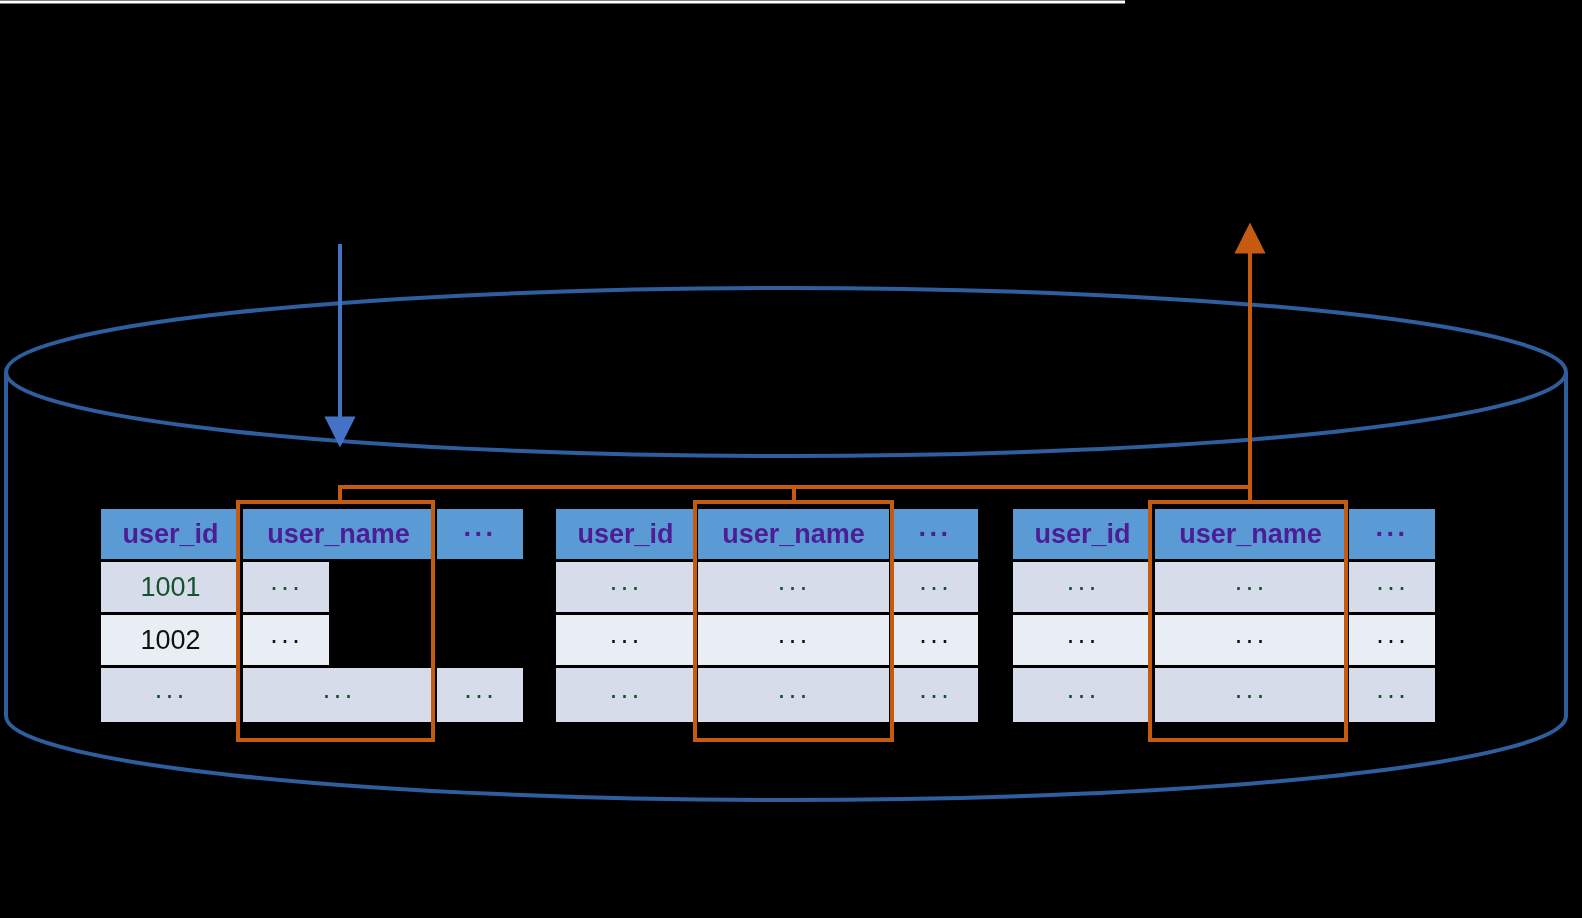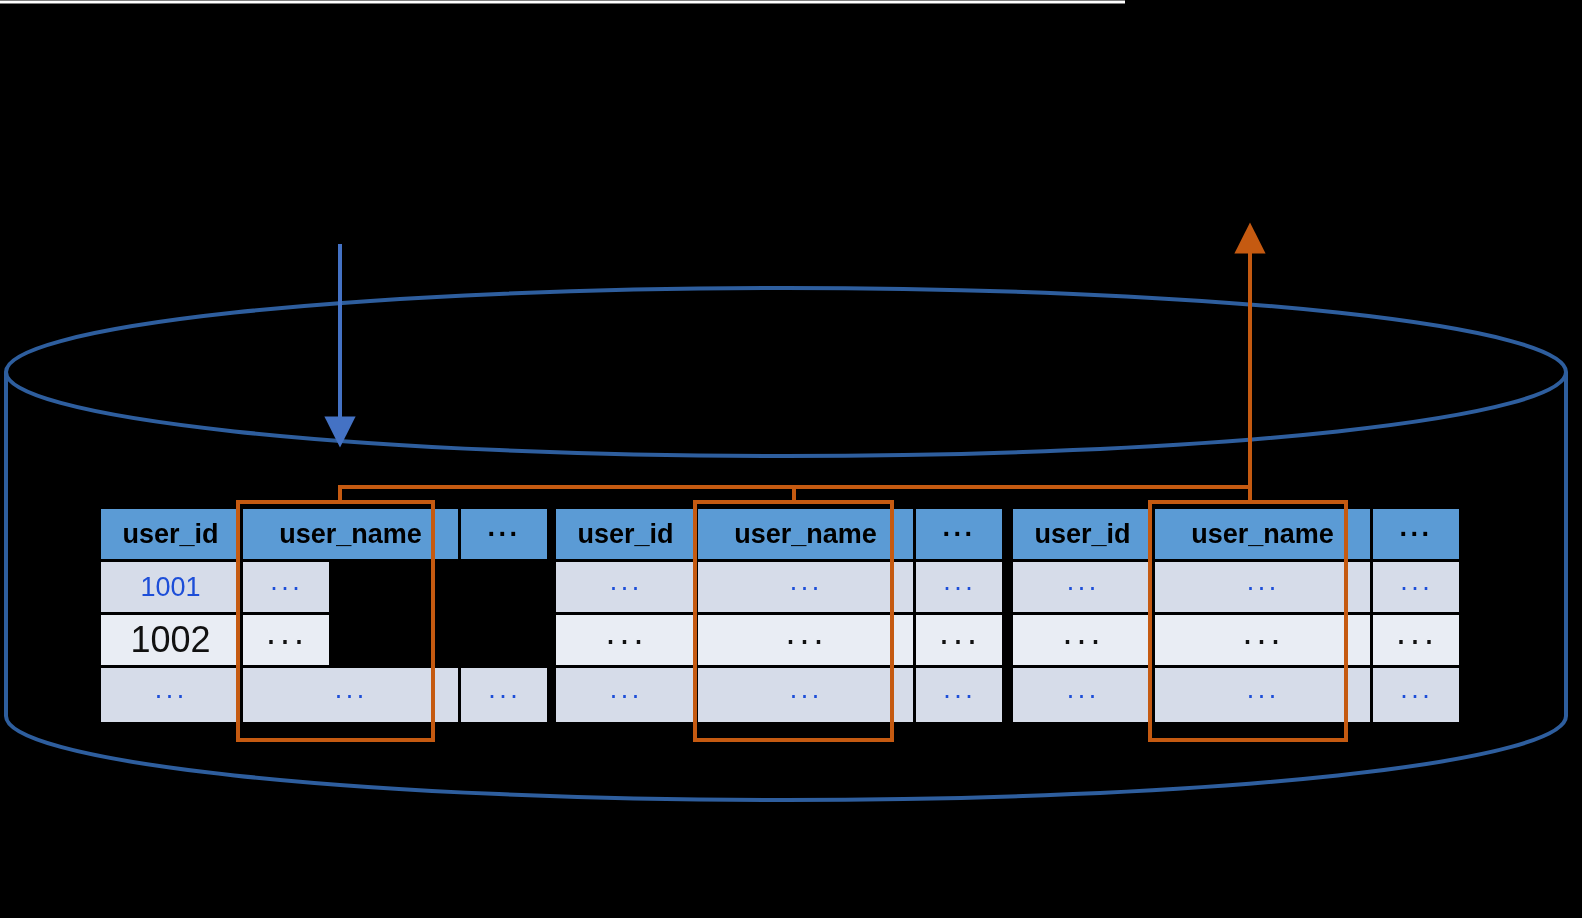--- a/index.html
+++ b/index.html
@@ -36,40 +36,40 @@
     gap: 3px;
   }
   .tbl .cell {
     display: flex;
     align-items: center;
     justify-content: center;
     box-sizing: border-box;
   }
   .hdr .cell {
     background: #5B9BD5;
-    color: #000000;
+    color: #4c1d95;
     font-weight: bold;
     font-size: 27px;
     height: 50px;
   }
   .r-dark .cell {
     background: #D6DCE9;
-    color: #1d4ed8;
+    color: #14532d;
     font-size: 27px;
     height: 50px;
   }
   .r-light .cell {
     background: #E9EDF4;
     color: #111111;
-    font-size: 36px;
+    font-size: 27px;
     height: 50px;
   }
   .r-tall .cell { height: 54px; }
   .col-id   { width: 139px; }
-  .col-name { width: 215px; }
+  .col-name { width: 191px; }
   .col-dots { width: 86px; }
   .ell { letter-spacing: 2px; font-size: 25px; line-height: 1; }
   .hl-box {
     position: absolute;
     border: 4px solid #C55A11;
     box-sizing: border-box;
     background: transparent;
   }
 </style>
 </head>

